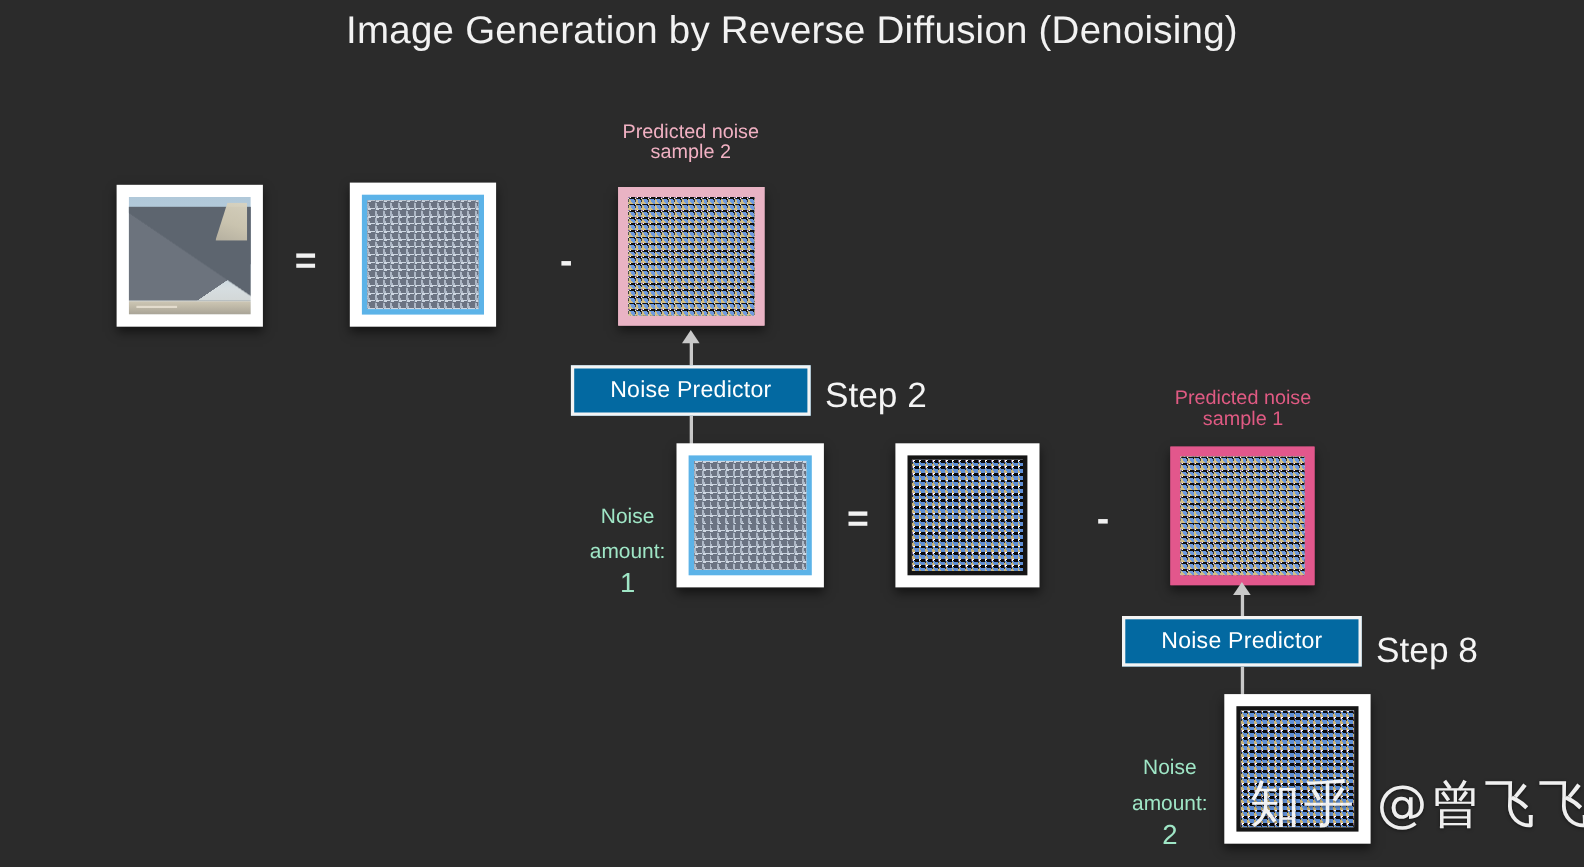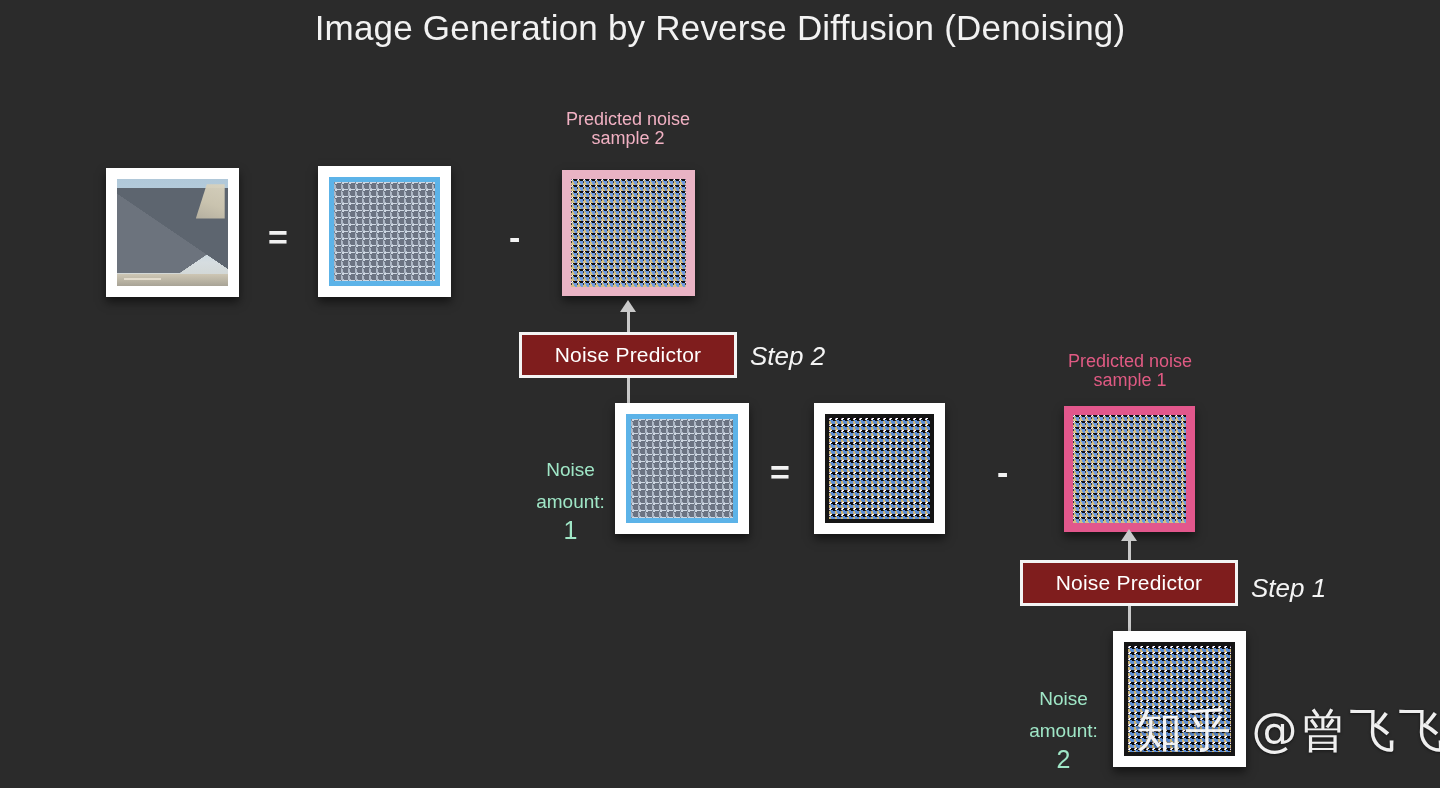--- a/index.html
+++ b/index.html
@@ -163,37 +163,36 @@
     font-size: 18px;
     line-height: 1.08;
     white-space: pre-line;
   }
   .pred-label.light { color: #f1b1c3; }
   .pred-label.strong { color: #e05a83; }
 
   
   .predictor {
     position: absolute;
-    background: #7f1d1d;
+    background: #0369a1;
     border: 3px solid #f4f4f4;
     color: #ffffff;
     font-size: 21px;
     display: flex;
     align-items: center;
     justify-content: center;
     letter-spacing: 0.2px;
   }
 
   
   .step-label {
     position: absolute;
     color: #f4f4f4;
-    font-size: 26px;
+    font-size: 32px;
     white-space: nowrap;
-    font-style: italic;
   }
 
   
   .vline {
     position: absolute;
     width: 3px;
     background: #c9c9c9;
   }
   .arrowhead {
     position: absolute;
@@ -311,21 +310,21 @@
     </div>
   </div>
 
   <div class="vline" style="left:1128px; top:539px; height:23px;"></div>
   <div class="arrowhead" style="left:1121px; top:529px;"></div>
 
   <div class="predictor" style="left:1020px; top:560px; width:218px; height:46px;">
     <span>Noise Predictor</span>
   </div>
 
-  <div class="step-label" style="left:1251px; top:573px;">Step 1</div>
+  <div class="step-label" style="left:1251px; top:573px;">Step 8</div>
 
   <div class="vline" style="left:1128px; top:606px; height:26px;"></div>
 
   <div class="noise-amount" style="left:1006px; top:652px; width:115px;">
     <span>Noise
 amount:</span>
     <span class="val">2</span>
   </div>
 
   <div class="frame" style="left:1113px; top:631px; width:133px; height:136px;">

